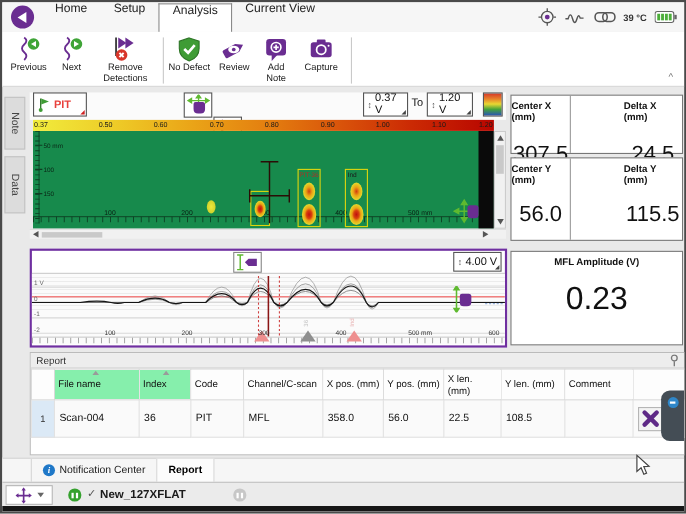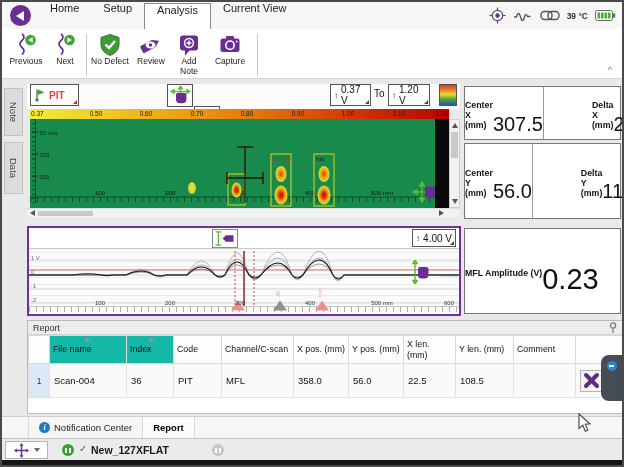--- a/index.html
+++ b/index.html
@@ -74,36 +74,36 @@
   .measure-btn { margin-left: 183px; width: 26px; height: 19px; border: 1px solid #888; background: #fff;
                  display: flex; align-items: center; justify-content: center; }
   .strip-spin { margin-left: auto; margin-right: 3px; height: 18px; border: 1px solid #555; background: #fff;
                 display: flex; align-items: center; gap: 3px; padding: 0 3px; font-size: 10px; color: #111; }
   .strip-chart { position: relative; height: 64px;
                  background: repeating-linear-gradient(to bottom, #fbfbfb 0px, #fbfbfb 3px, #ececec 3px, #ececec 3.6px); }
   .strip-hand { position: absolute; left: 409px; top: 258px; }
 
   
   .mbox { position: absolute; left: 462px; width: 157px; background: #fff; border: 1px solid #777; display: flex; }
-  .mcell { flex: 1; display: flex; flex-direction: row; align-items: center; padding-top: 4px; }
+  .mcell { flex: 1; display: flex; flex-direction: column; align-items: center; padding-top: 4px; }
   .mcell + .mcell { border-left: 1px solid #999; padding-left: 48px; }
   .mlabel { font-size: 8.8px; font-weight: 700; color: #111; }
   .mvalue { font-size: 20px; color: #111; margin-top: 18px; }
   .mvalue.push { margin-top: 16px; }
   .mvalue.big { font-size: 29px; margin-top: 13px; }
 
   
   .report-panel { position: absolute; left: 25px; top: 318px; width: 596px; height: 94px; background: #fff; border: 1px solid #bbb; }
   .report-head { height: 14px; background: #ededed; border-bottom: 1px solid #d2d2d2; display: flex;
                  align-items: center; justify-content: space-between; padding: 0 5px; font-size: 9px; color: #333; }
   table.report { border-collapse: collapse; table-layout: fixed; width: 594px; }
   table.report th { border: 1px solid #d9d9d9; font-weight: 400; text-align: left; padding: 2px 3px;
                     height: 28px; font-size: 8.8px; line-height: 1.15; color: #111; background: #fdfdfd;
                     position: relative; vertical-align: middle; }
-  table.report th.sorted { background: #14b8a6; }
+  table.report th.sorted { background: #86efac; }
   table.report th.sorted::before { content: ""; position: absolute; top: 1px; left: 45%; width: 0; height: 0;
                     border-left: 3px solid transparent; border-right: 3px solid transparent; border-bottom: 4px solid #9a9a9a; }
   table.report td { border: 1px solid #e2e2e2; padding: 2px 4px; height: 34px; font-size: 9.5px;
                     color: #111; background: #fafafa; vertical-align: middle; }
   table.report td.num { background: #dbe9f6; text-align: center; font-size: 8.5px; color: #333; }
   .del-btn { width: 22px; height: 22px; border: 1px solid #b5b5b5; background: #f3f3f3;
              display: flex; align-items: center; justify-content: center; }
   .side-handle { position: absolute; left: 599px; top: 353px; width: 21px; height: 46px;
                  background: #444d55; border-radius: 8px 0 0 8px; display: flex; justify-content: center; }
   .handle-dot { margin-top: 6px; width: 10px; height: 10px; border-radius: 50%; background: #2f86c8;
@@ -212,20 +212,35 @@
     </div>
     <div class="rbtn" style="width:36px">
       <span>
         <svg viewBox="0 0 24 24" width="24" height="24">
           <path d="M8,1 q4,3 0,6.5 q-4,3.5 0,7 q4,3.5 0,7" fill="none" stroke="#6a2d91" stroke-width="1.7"></path>
           <circle cx="16.5" cy="7" r="5.3" fill="#3fa437"></circle>
           <polygon points="14.3,4.3 18.8,7 14.3,9.7" fill="#fff"></polygon>
         </svg>
       </span>
       <span>Next</span>
+    </div>
+    <div class="rbtn" style="width:62px">
+      <span>
+        <svg viewBox="0 0 24 24" width="24" height="24">
+          <line x1="3.5" y1="1" x2="3.5" y2="18" stroke="#333" stroke-width="1.6"></line>
+          <polygon points="5.5,1 13,6 5.5,11" fill="#6a2d91"></polygon>
+          <polygon points="12,1 19.5,6 12,11" fill="#6a2d91"></polygon>
+          <circle cx="8.5" cy="17" r="5.3" fill="#d8362a"></circle>
+          <g stroke="#fff" stroke-width="1.8">
+              <line x1="6.6" y1="15.1" x2="10.4" y2="18.9"></line>
+              <line x1="10.4" y1="15.1" x2="6.6" y2="18.9"></line>
+            </g>
+        </svg>
+      </span>
+      <span>Remove Detections</span>
     </div>
     <div class="rsep"></div>
     <div class="rbtn" style="width:40px">
       <span>
         <svg viewBox="0 0 24 24" width="24" height="24">
           <path d="M12,1.5 L21,4.5 V11 C21,17.5 16.5,20.8 12,22.4 C7.5,20.8 3,17.5 3,11 V4.5 Z" fill="#3f9c35" stroke="#2e7527" stroke-width="1"></path>
           <path d="M7.5,11.5 L11,15 L17,8" stroke="#fff" stroke-width="2.4" fill="none"></path>
         </svg>
       </span>
       <span>No Defect</span>

